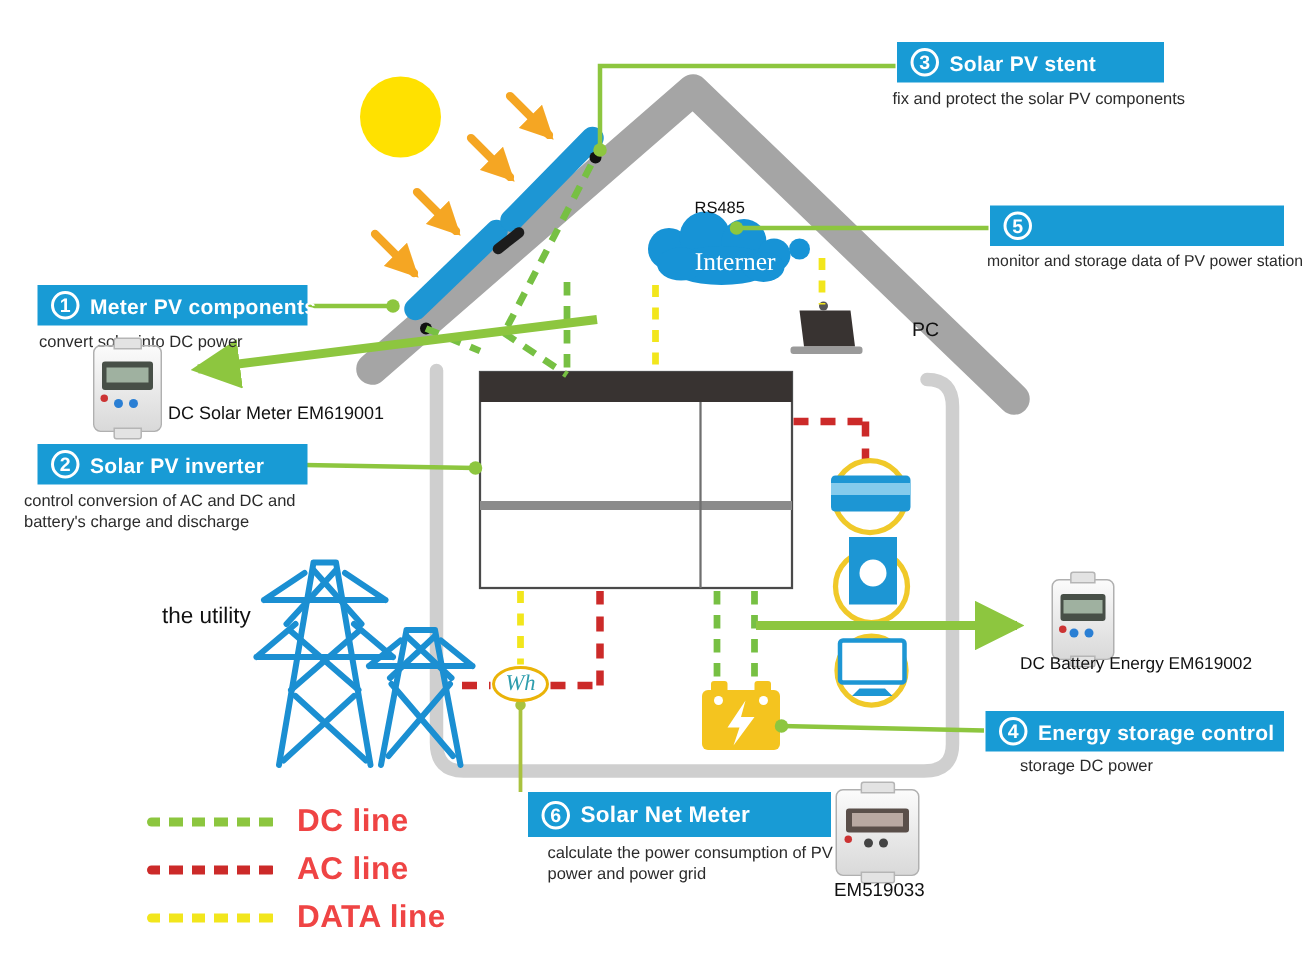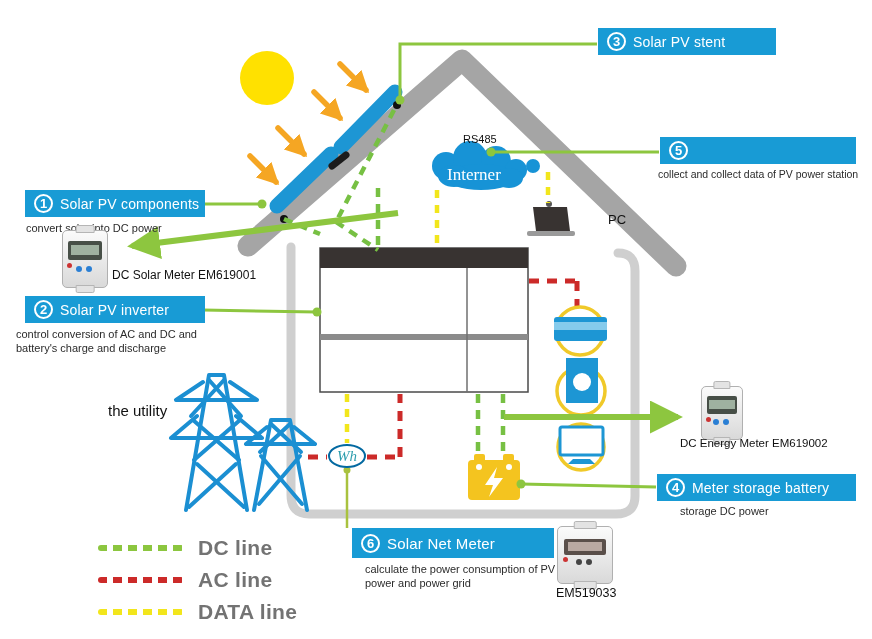--- a/index.html
+++ b/index.html
@@ -4,45 +4,45 @@
 <style>
   html,body{margin:0;padding:0;background:#fff;}
   #stage{position:relative;width:872px;height:639px;background:#fff;overflow:hidden;
          font-family:"Liberation Sans",sans-serif;}
   #diagram-svg{position:absolute;left:0;top:0;}
   
   .callout{position:absolute;background:#189BD5;color:#fff;display:flex;align-items:center;
            gap:7px;padding:0 9px;box-sizing:border-box;height:27px;}
   .callout .num{flex:0 0 auto;width:19px;height:19px;border:2px solid #fff;border-radius:50%;
                 display:flex;align-items:center;justify-content:center;font-size:13px;font-weight:bold;box-sizing:border-box;}
-  .callout .lbl{font-size:14px;font-weight:normal;white-space:nowrap;letter-spacing:.2px;}
+  .callout .lbl{font-size:14px;font-weight:bold;white-space:nowrap;letter-spacing:.2px;}
   .caption{position:absolute;color:#2b2b2b;font-size:11px;line-height:1.28;}
   
   .txt{position:absolute;color:#111;}
   
-  .wh-bubble{position:absolute;left:328px;top:444px;width:38px;height:24px;border:2px solid #0369a1;
+  .wh-bubble{position:absolute;left:328px;top:444px;width:38px;height:24px;border:2px solid #eab308;
              border-radius:50%;background:#fff;display:flex;align-items:center;justify-content:center;
              font-family:"Liberation Serif",serif;font-style:italic;font-size:15px;color:#2D9DAD;box-sizing:border-box;}
   
   .meter{position:absolute;background:linear-gradient(180deg,#fbfbfb,#d9d9d9);border:1px solid #b0b0b0;border-radius:5px;}
   .meter .tab{position:absolute;left:50%;transform:translateX(-50%);width:38%;height:6px;background:#e3e3e3;border:1px solid #b5b5b5;}
   .meter .tab.t{top:-6px;border-radius:2px 2px 0 0;}
   .meter .tab.b{bottom:-6px;border-radius:0 0 2px 2px;}
   .meter .screen{position:absolute;left:12%;top:18%;width:76%;height:34%;background:#474f47;border-radius:2px;}
   .meter .lcd{position:absolute;left:8%;top:18%;width:84%;height:55%;background:#9fb1a0;}
   .meter .dots{position:absolute;left:12%;top:62%;display:flex;gap:4px;}
   .meter .dot{width:6px;height:6px;border-radius:50%;background:#2a7fd4;}
   .meter .reddot{width:5px;height:5px;border-radius:50%;background:#cc3333;position:absolute;left:10%;top:57%;}
   
   .legend-row{position:absolute;display:flex;align-items:center;gap:14px;}
   .legend-dash{width:86px;height:6px;border-radius:3px;}
   .dash-dc{background:repeating-linear-gradient(90deg,#8CC63F 0 9px,transparent 9px 15px);}
   .dash-ac{background:repeating-linear-gradient(90deg,#CC2A29 0 9px,transparent 9px 15px);}
   .dash-data{background:repeating-linear-gradient(90deg,#F2E61C 0 9px,transparent 9px 15px);}
-  .legend-lbl{font-size:21px;color:#737373;font-weight:600;letter-spacing:.3px;}
+  .legend-lbl{font-size:21px;color:#ef4444;font-weight:600;letter-spacing:.3px;}
 </style>
 </head>
 <body>
 
 <div id="stage">
 
   <svg id="diagram-svg" width="872" height="639" viewBox="0 0 872 639">
     <defs>
       <marker id="ah-g" viewBox="0 0 10 10" refX="8.5" refY="5" markerWidth="5.5" markerHeight="5.5" orient="auto">
         <path d="M0,0 L10,5 L0,10 Z" fill="#8DC63F"></path>
@@ -175,56 +175,57 @@
     </g>
 
     <g stroke="#8DC63F" stroke-width="6" fill="none">
       <line x1="398" y1="213" x2="132" y2="246" marker-end="url(#ah-g)"></line>
       <line x1="504" y1="417" x2="678" y2="417" marker-end="url(#ah-g)"></line>
     </g>
   </svg>
 
   <div class="callout" style="left:25px;top:190px;width:180px;">
     <span class="num">1</span>
-    <span class="lbl">Solar PV components</span>
+    <span class="lbl">Meter PV components</span>
   </div>
   <div class="caption" style="left:26px;top:221px;width:180px;">convert solar into DC power</div>
 
   <div class="callout" style="left:25px;top:296px;width:180px;">
     <span class="num">2</span>
     <span class="lbl">Solar PV inverter</span>
   </div>
   <div class="caption" style="left:16px;top:327px;width:192px;">control conversion of AC and DC and battery's charge and discharge</div>
 
   <div class="callout" style="left:598px;top:28px;width:178px;">
     <span class="num">3</span>
     <span class="lbl">Solar PV stent</span>
   </div>
+  <div class="caption" style="left:595px;top:59px;width:230px;">fix and protect the solar PV components</div>
 
   <div class="callout" style="left:660px;top:137px;width:196px;">
     <span class="num">5</span>
   </div>
-  <div class="caption" style="left:658px;top:168px;width:212px;font-size:10.5px;">collect and collect data of PV power station</div>
+  <div class="caption" style="left:658px;top:168px;width:212px;font-size:10.5px;">monitor and storage data of PV power station</div>
 
   <div class="callout" style="left:657px;top:474px;width:199px;">
     <span class="num">4</span>
-    <span class="lbl">Meter storage battery</span>
+    <span class="lbl">Energy storage control</span>
   </div>
   <div class="caption" style="left:680px;top:504px;width:180px;">storage DC power</div>
 
   <div class="callout" style="left:352px;top:528px;width:202px;height:30px;">
     <span class="num">6</span>
     <span class="lbl" style="font-size:15px;">Solar Net Meter</span>
   </div>
   <div class="caption" style="left:353px;top:562px;width:214px;margin-left:12px;">calculate the power consumption of PV power and power grid</div>
 
   <div class="txt" style="left:463px;top:133px;font-size:11px;">RS485</div>
   <div class="txt" style="left:576px;top:212px;font-size:13px;margin-left:32px;">PC</div>
   <div class="txt" style="left:108px;top:402px;font-size:15px;">the utility</div>
-  <div class="txt" style="left:447px;top:165px;width:70px;text-align:left;color:#fff;font-family:'Liberation Serif',serif;font-size:17px;">Interner</div>
+  <div class="txt" style="left:447px;top:165px;width:70px;text-align:right;color:#fff;font-family:'Liberation Serif',serif;font-size:17px;">Interner</div>
   <div class="wh-bubble">Wh</div>
 
   <div class="meter" style="left:62px;top:230px;width:44px;height:56px;">
     <div class="tab t"></div>
       <div class="tab b"></div>
     <div class="screen">
         <div class="lcd"></div>
       </div>
     <div class="reddot"></div>
     <div class="dots" style="left:30%;">
@@ -239,21 +240,21 @@
       <div class="tab b"></div>
     <div class="screen">
         <div class="lcd"></div>
       </div>
     <div class="reddot"></div>
     <div class="dots" style="left:28%;">
         <div class="dot"></div>
         <div class="dot"></div>
       </div>
   </div>
-  <div class="txt" style="left:680px;top:437px;font-size:11.5px;">DC Energy Meter EM619002</div>
+  <div class="txt" style="left:680px;top:437px;font-size:11.5px;">DC Battery Energy EM619002</div>
 
   <div class="meter" style="left:557px;top:526px;width:54px;height:56px;">
     <div class="tab t"></div>
       <div class="tab b"></div>
     <div class="screen" style="top:22%;height:28%;background:#5a4f4a;">
         <div class="lcd" style="background:#b9a9a2;"></div>
       </div>
     <div class="reddot" style="top:54%;"></div>
     <div class="dots" style="left:34%;top:58%;">
         <div class="dot" style="background:#444;"></div>

